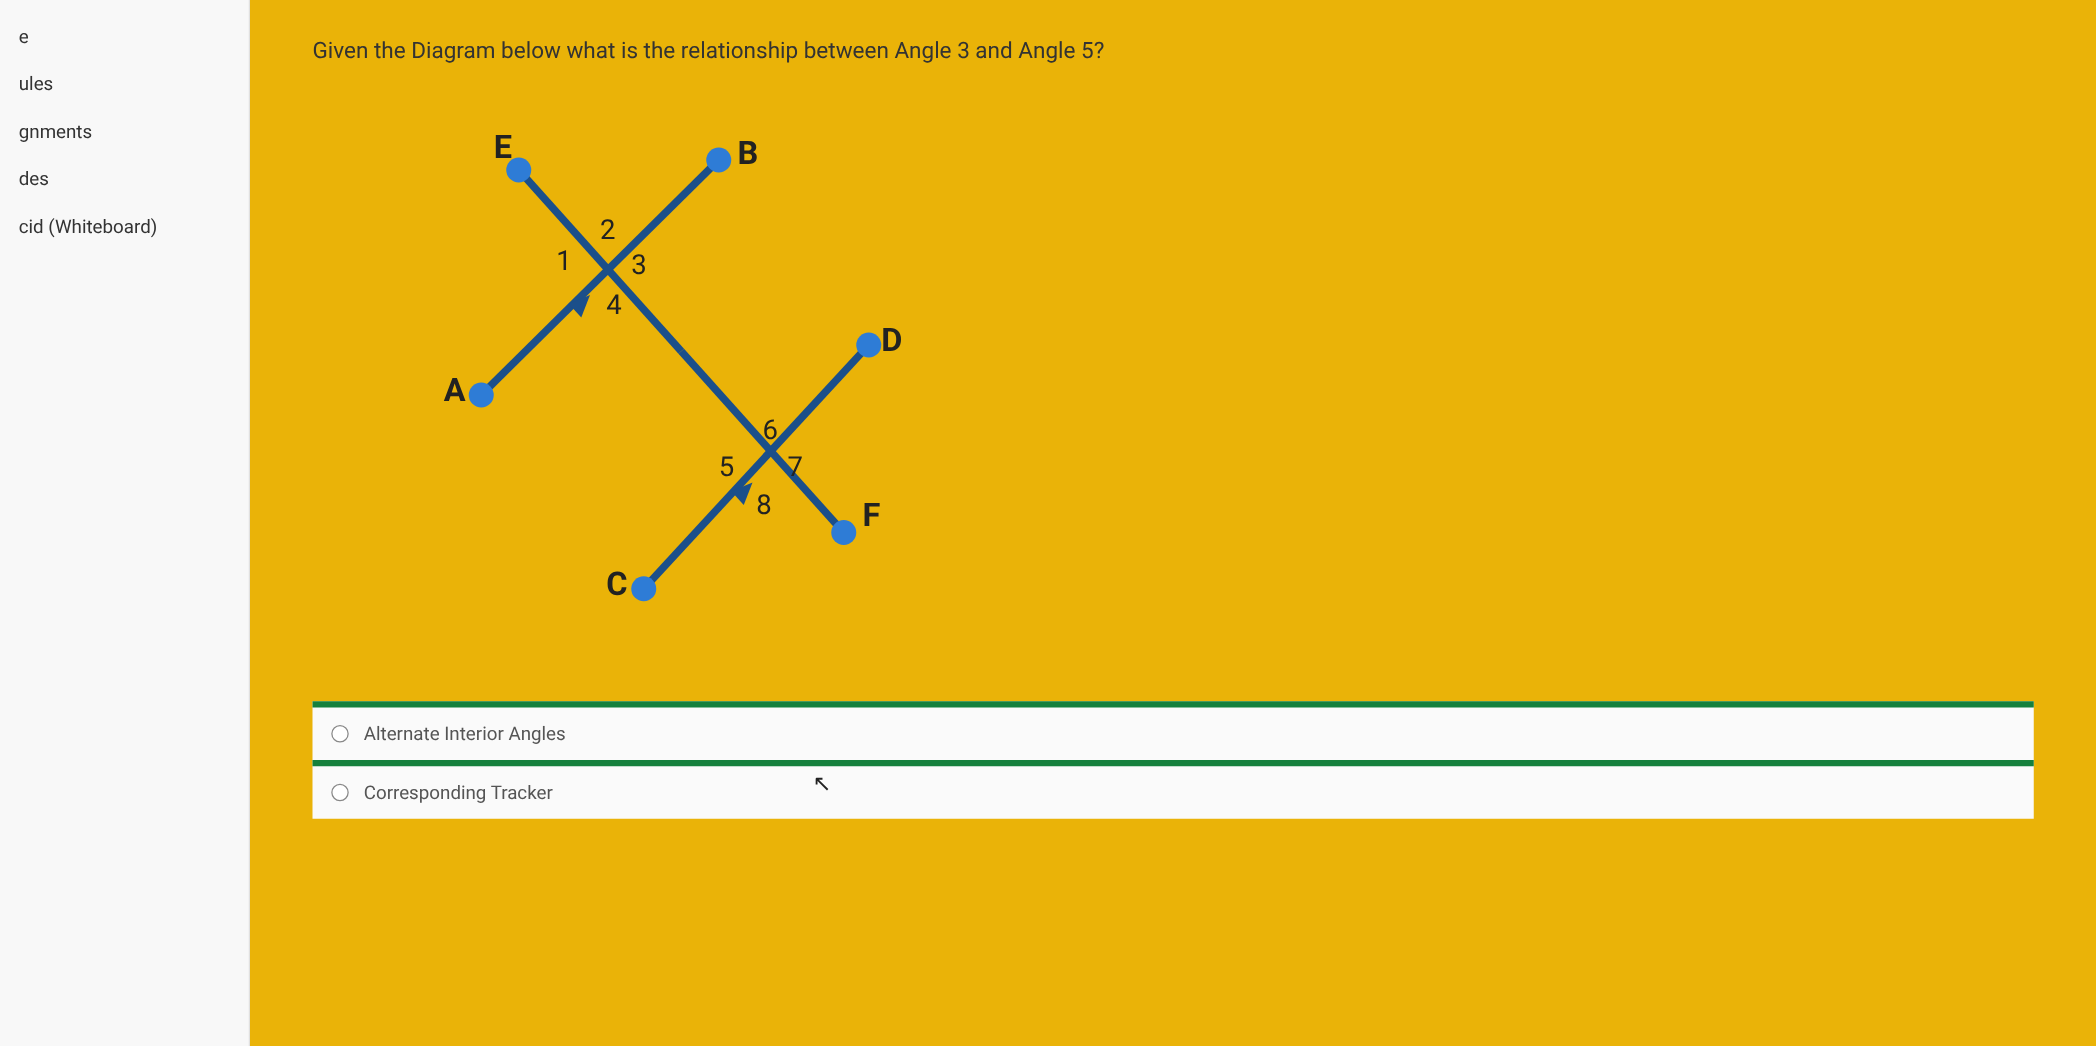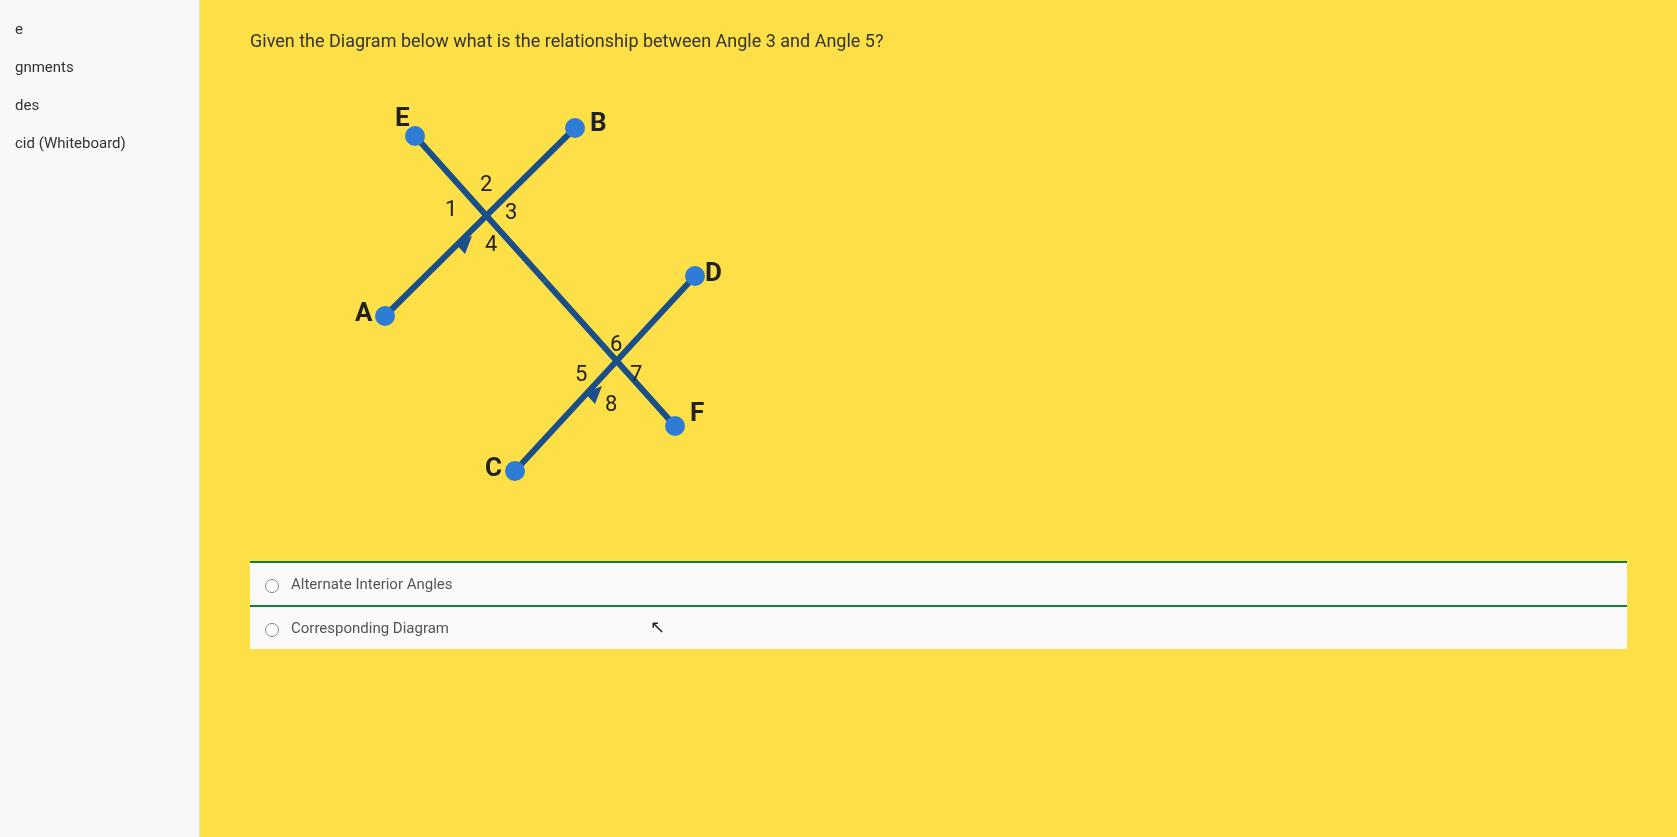--- a/index.html
+++ b/index.html
@@ -22,21 +22,21 @@
       border-right: 1px solid #e0e0e0;
     }
     .sidebar-item {
       padding: 10px 15px;
       font-size: 15px;
       color: #333;
       cursor: pointer;
     }
     .main {
       flex: 1;
-      background: #fde047;
+      background: #eab308;
       padding: 30px 50px;
       overflow-y: auto;
     }
     .question {
       font-size: 18px;
       color: #333;
       margin-bottom: 30px;
       font-weight: 400;
     }
     .diagram-container {
@@ -48,42 +48,43 @@
     }
     .diagram-container svg {
       width: 100%;
       height: 100%;
     }
     .options {
       margin-top: 40px;
     }
     .option-row {
       display: flex;
-      align-items: flex-end;
+      align-items: center;
       padding: 12px 15px;
-      border-top: 2px solid #15803d;
+      border-top: 5px solid #15803d;
       cursor: pointer;
       font-size: 15px;
       color: #555;
       background: #fafafa;
     }
     .radio {
       width: 14px;
       height: 14px;
       border: 1.5px solid #888;
       border-radius: 50%;
       margin-right: 12px;
       background: #fff;
     }
   </style>
 </head>
 <body>
 
 <div class="sidebar">
   <div class="sidebar-item"><span>e</span></div>
+  <div class="sidebar-item"><span>ules</span></div>
   <div class="sidebar-item"><span>gnments</span></div>
   <div class="sidebar-item"><span>des</span></div>
   <div class="sidebar-item"><span>cid (Whiteboard)</span></div>
 </div>
 
 <div class="main">
   <div class="question">Given the Diagram below what is the relationship between Angle 3 and Angle 5?</div>
 
   <div class="diagram-container">
     <svg viewBox="0 0 500 420">
@@ -126,17 +127,17 @@
     </svg>
   </div>
 
   <div class="options" style="position:relative;">
     <div class="option-row">
       <span class="radio"></span>
       <span>Alternate Interior Angles</span>
     </div>
     <div class="option-row">
       <span class="radio"></span>
-      <span>Corresponding Diagram</span>
+      <span>Corresponding Tracker</span>
     </div>
     <span style="position:absolute; left:400px; top:55px; font-size:18px; color:#222;">↖</span>
   </div>
 </div>
 
 </body></html>

